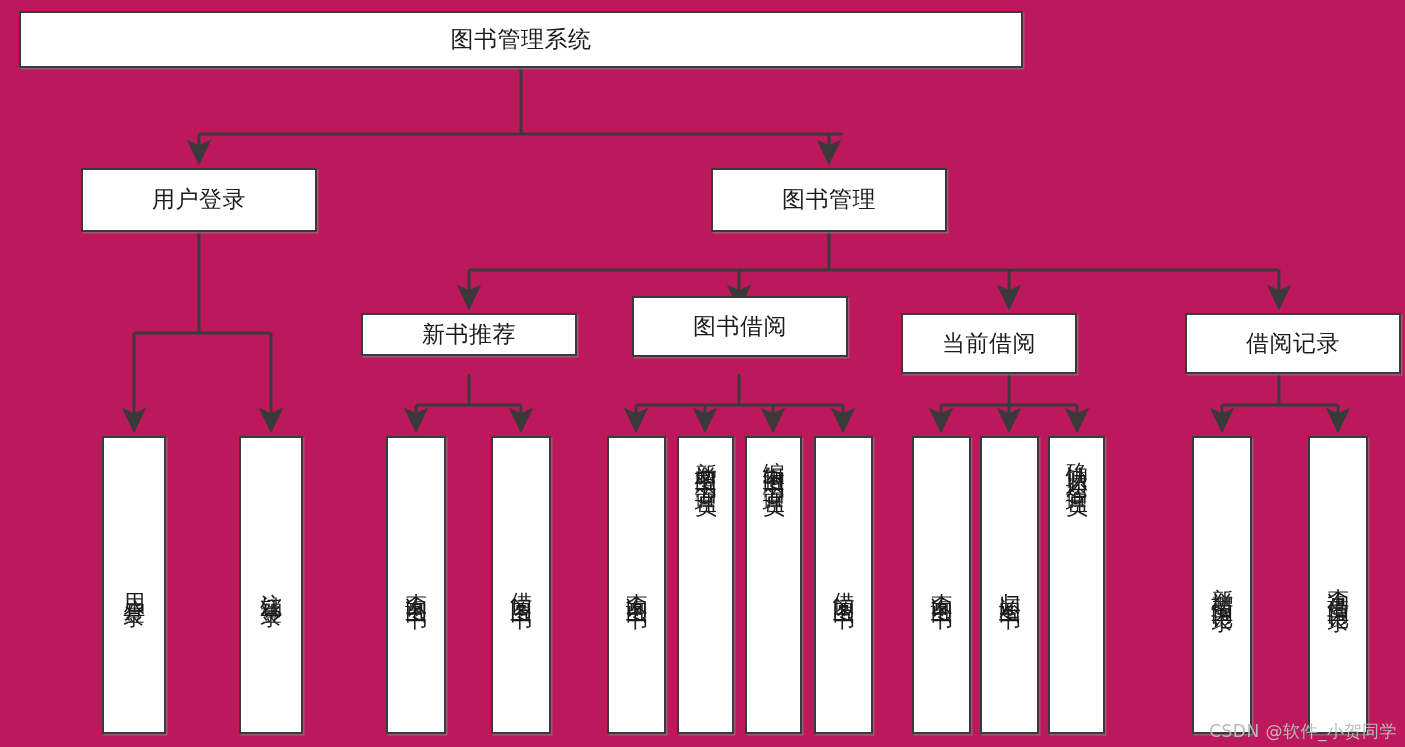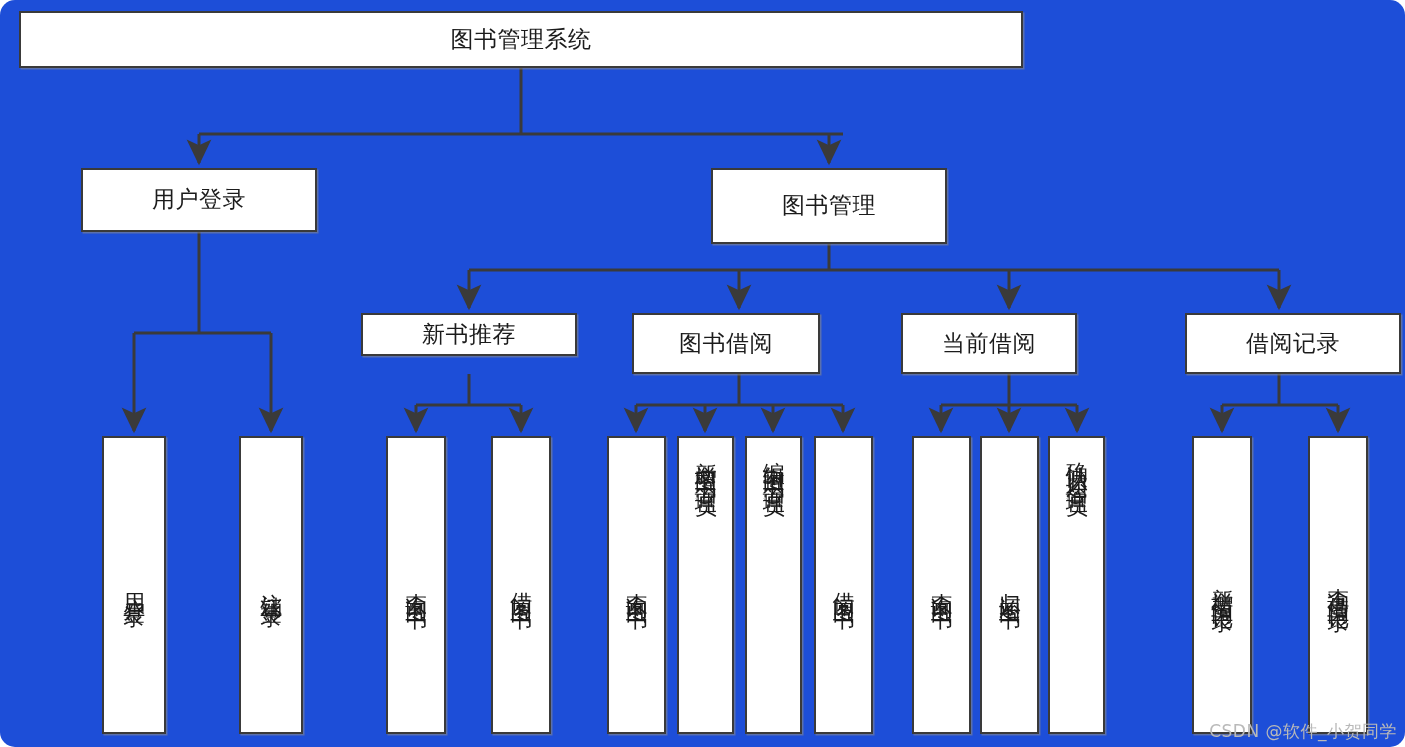--- a/index.html
+++ b/index.html
@@ -11,22 +11,21 @@
     width: 1405px;
     height: 747px;
     font-family: "DejaVu Sans", "Liberation Sans", sans-serif;
     overflow: hidden;
     position: relative;
   }
   #diagram-root {
     position: relative;
     width: 1405px;
     height: 747px;
-    background: #1d4ed8;
-    border-radius: 15px;
+    background: #be185d;
   }
   svg.edges {
     position: absolute;
     left: 0;
     top: 0;
     width: 1405px;
     height: 747px;
     pointer-events: none;
   }
   .node {
@@ -136,29 +135,29 @@
   </svg>
 
   <div class="node horiz" style="left:19px; top:11px; width:1004px; height:57px;">
     <span class="node-label">图书管理系统</span>
   </div>
 
   <div class="node horiz" style="left:81px; top:168px; width:236px; height:64px;">
     <span class="node-label">用户登录</span>
   </div>
 
-  <div class="node horiz" style="left:711px; top:168px; width:236px; height:76px;">
+  <div class="node horiz" style="left:711px; top:168px; width:236px; height:64px;">
     <span class="node-label">图书管理</span>
   </div>
 
   <div class="node horiz" style="left:361px; top:313px; width:216px; height:43px;">
     <span class="node-label">新书推荐</span>
   </div>
 
-  <div class="node horiz" style="left:632px; top:313px; width:188px; height:61px;">
+  <div class="node horiz" style="left:632px; top:296px; width:216px; height:61px;">
     <span class="node-label">图书借阅</span>
   </div>
 
   <div class="node horiz" style="left:901px; top:313px; width:176px; height:61px;">
     <span class="node-label">当前借阅</span>
   </div>
 
   <div class="node horiz" style="left:1171px; top:313px; width:216px; height:61px;margin-left:14px;">
     <span class="node-label">借阅记录</span>
   </div>

